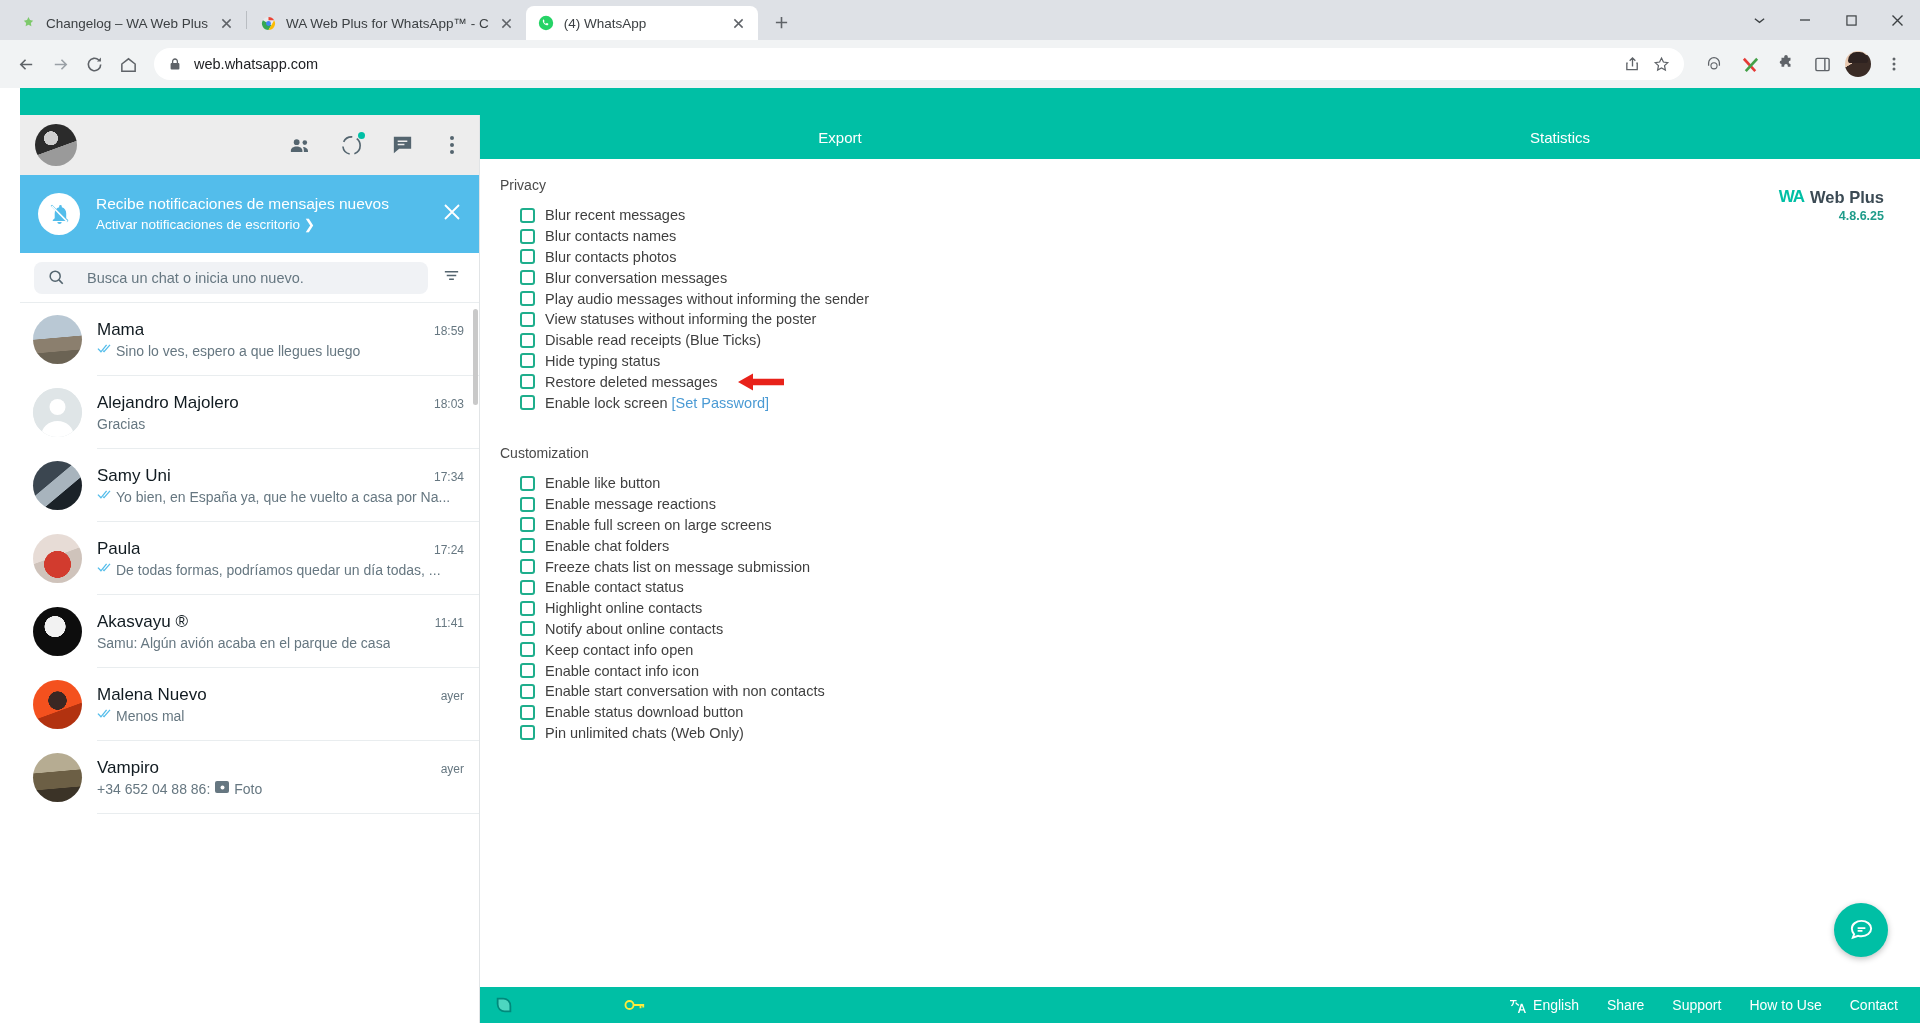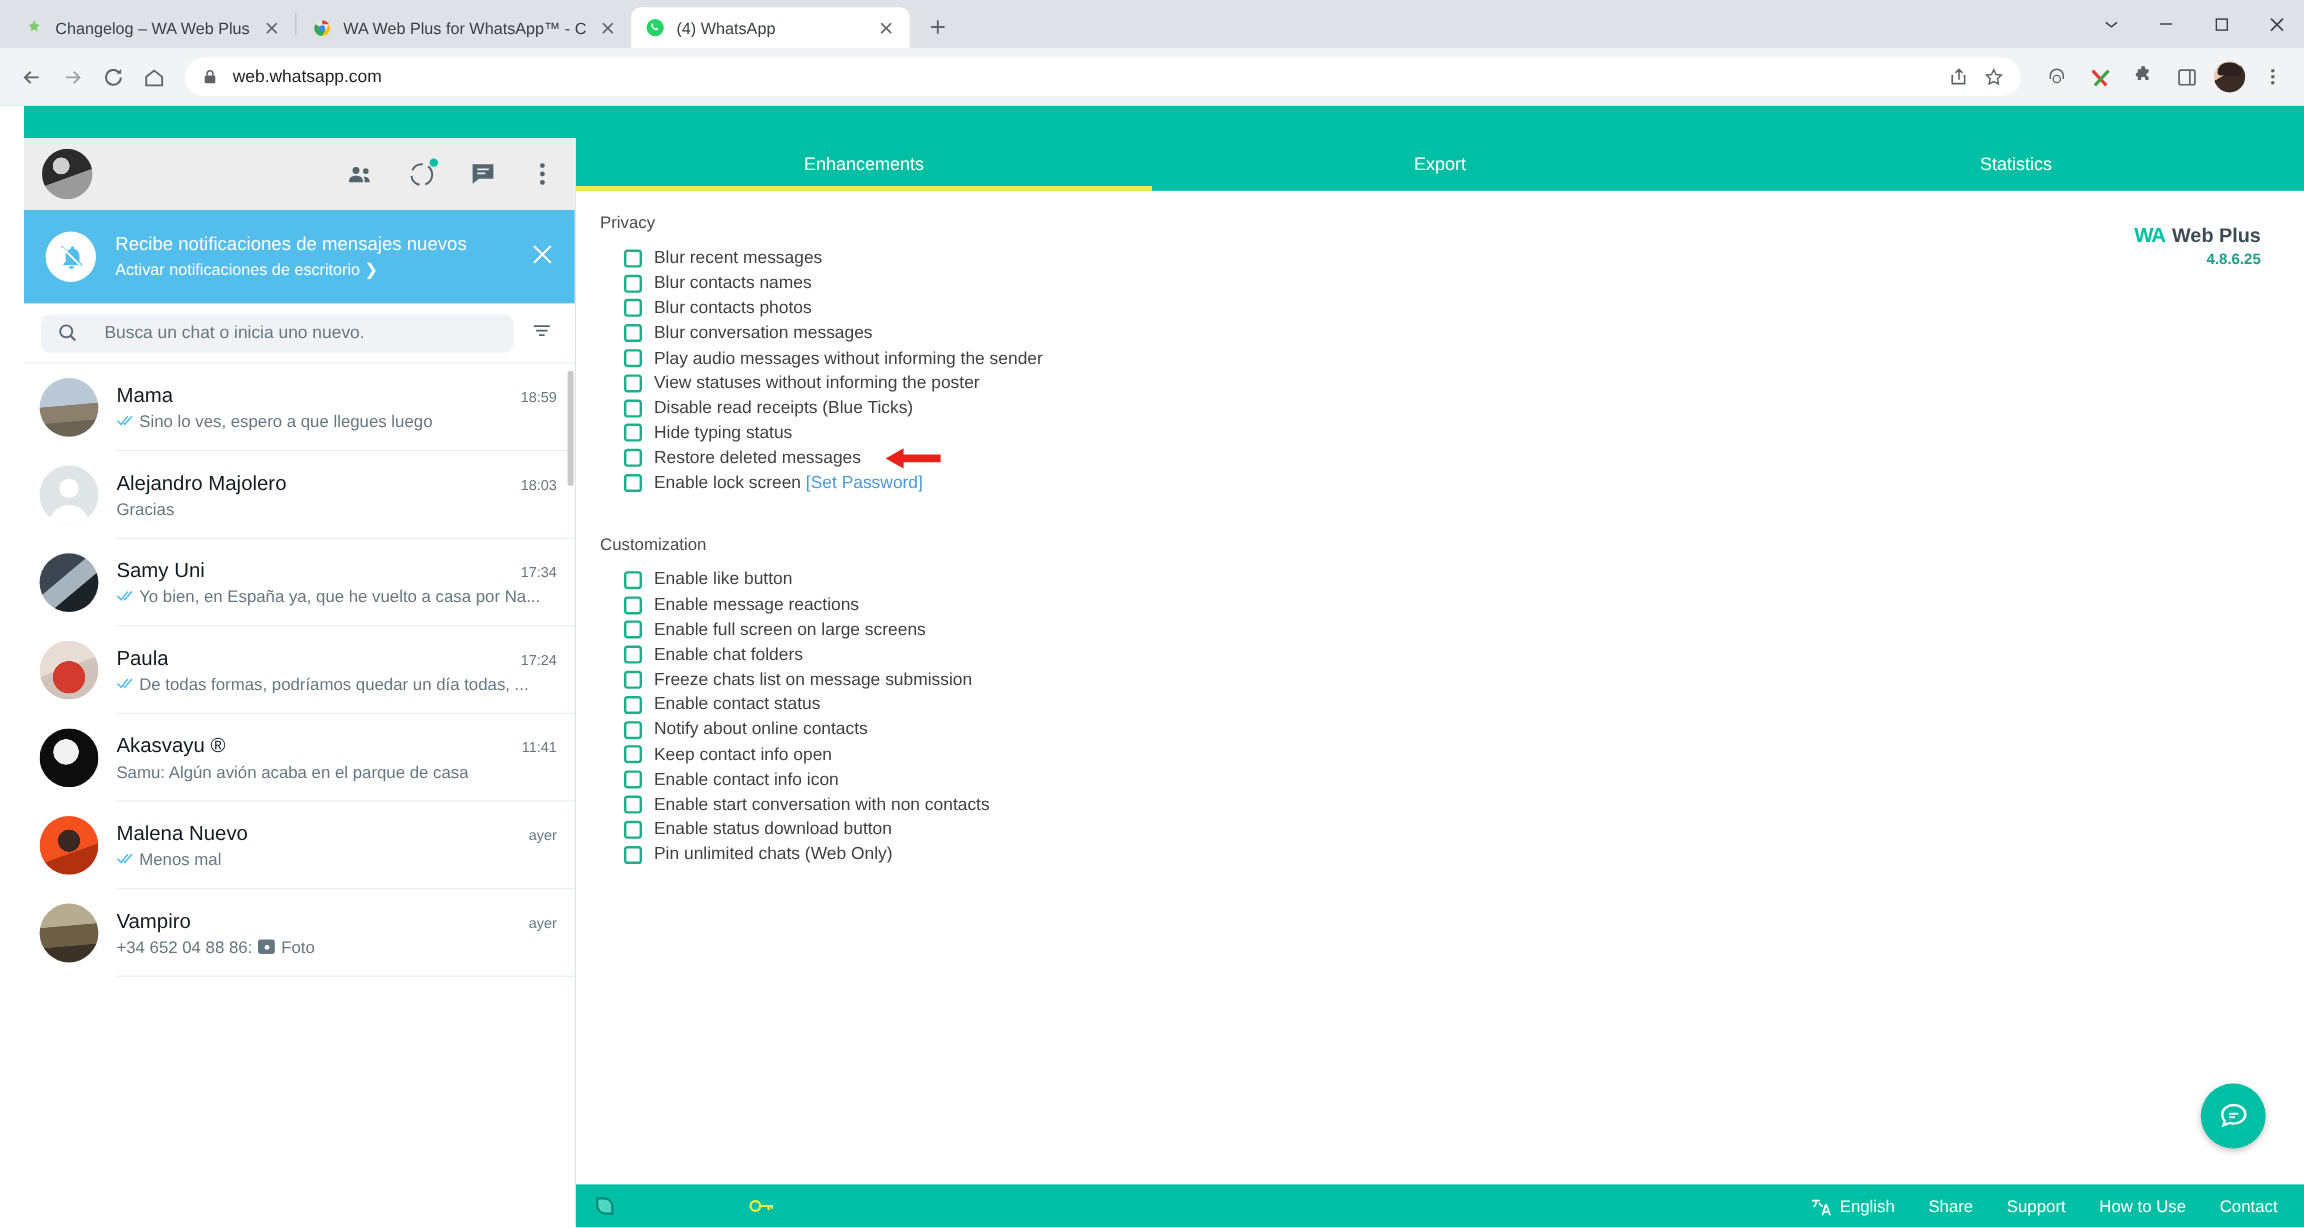--- a/index.html
+++ b/index.html
@@ -204,21 +204,21 @@
   }
   .wa-chat-body {
     flex: 1 1 auto; min-width: 0;
     border-bottom: 1px solid #e9edef;
     height: 73px; display: flex; flex-direction: column; justify-content: center;
     padding-right: 15px;
   }
   .wa-chat-line1 { display: flex; align-items: baseline; }
   .wa-chat-name { font-size: 17px; color: #111b21; white-space: nowrap; overflow: hidden; }
   .wa-chat-time { margin-left: auto; font-size: 12px; color: #667781; padding-left: 8px; flex: 0 0 auto; }
-  .wa-chat-line2 { display: flex; align-items: center; gap: 3px; margin-top: 3px; }
+  .wa-chat-line2 { display: flex; align-items: flex-start; gap: 3px; margin-top: 3px; }
   .wa-chat-msg {
     font-size: 14px; color: #667781; white-space: nowrap; overflow: hidden; text-overflow: ellipsis;
   }
   .tick { color: #53bdeb; flex: 0 0 auto; display:flex; }
   .cam-ico {
     display:inline-flex; align-items:center; justify-content:center;
     width: 14px; height: 12px; background:#667781; border-radius:2px; color:#fff;
     flex: 0 0 auto; margin: 0 2px;
   }
 
@@ -667,23 +667,20 @@
                 <span class="wa-chat-msg">Foto</span>
               </div>
             </div>
           </div>
         </div>
       </div>
 
       <div class="plus">
 
         <div class="plus-tabs">
-          <div class="plus-tab active">
-            <span>Enhancements</span>
-          </div>
           <div class="plus-tab">
             <span>Export</span>
           </div>
           <div class="plus-tab">
             <span>Statistics</span>
           </div>
         </div>
 
         <div class="plus-body">
 
@@ -767,20 +764,24 @@
               <span class="cb"></span>
               <span class="opt-label">Enable chat folders</span>
             </div>
             <div class="opt">
               <span class="cb"></span>
               <span class="opt-label">Freeze chats list on message submission</span>
             </div>
             <div class="opt">
               <span class="cb"></span>
               <span class="opt-label">Enable contact status</span>
+            </div>
+            <div class="opt">
+              <span class="cb"></span>
+              <span class="opt-label">Highlight online contacts</span>
             </div>
             <div class="opt">
               <span class="cb"></span>
               <span class="opt-label">Notify about online contacts</span>
             </div>
             <div class="opt">
               <span class="cb"></span>
               <span class="opt-label">Keep contact info open</span>
             </div>
             <div class="opt">

